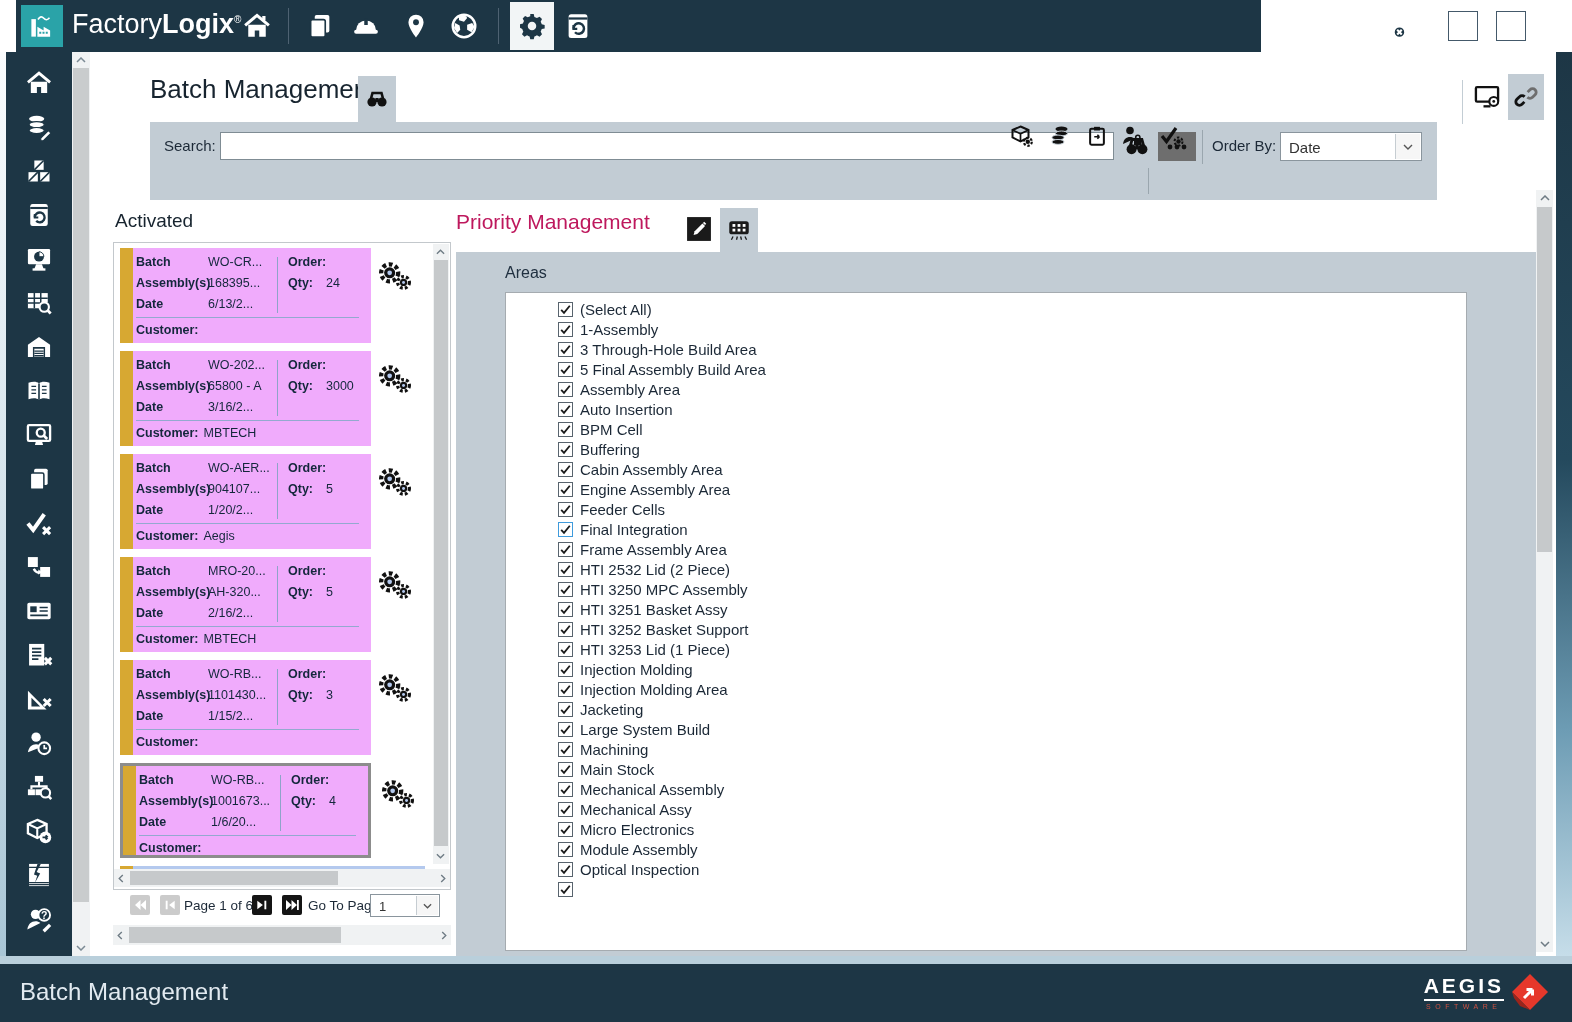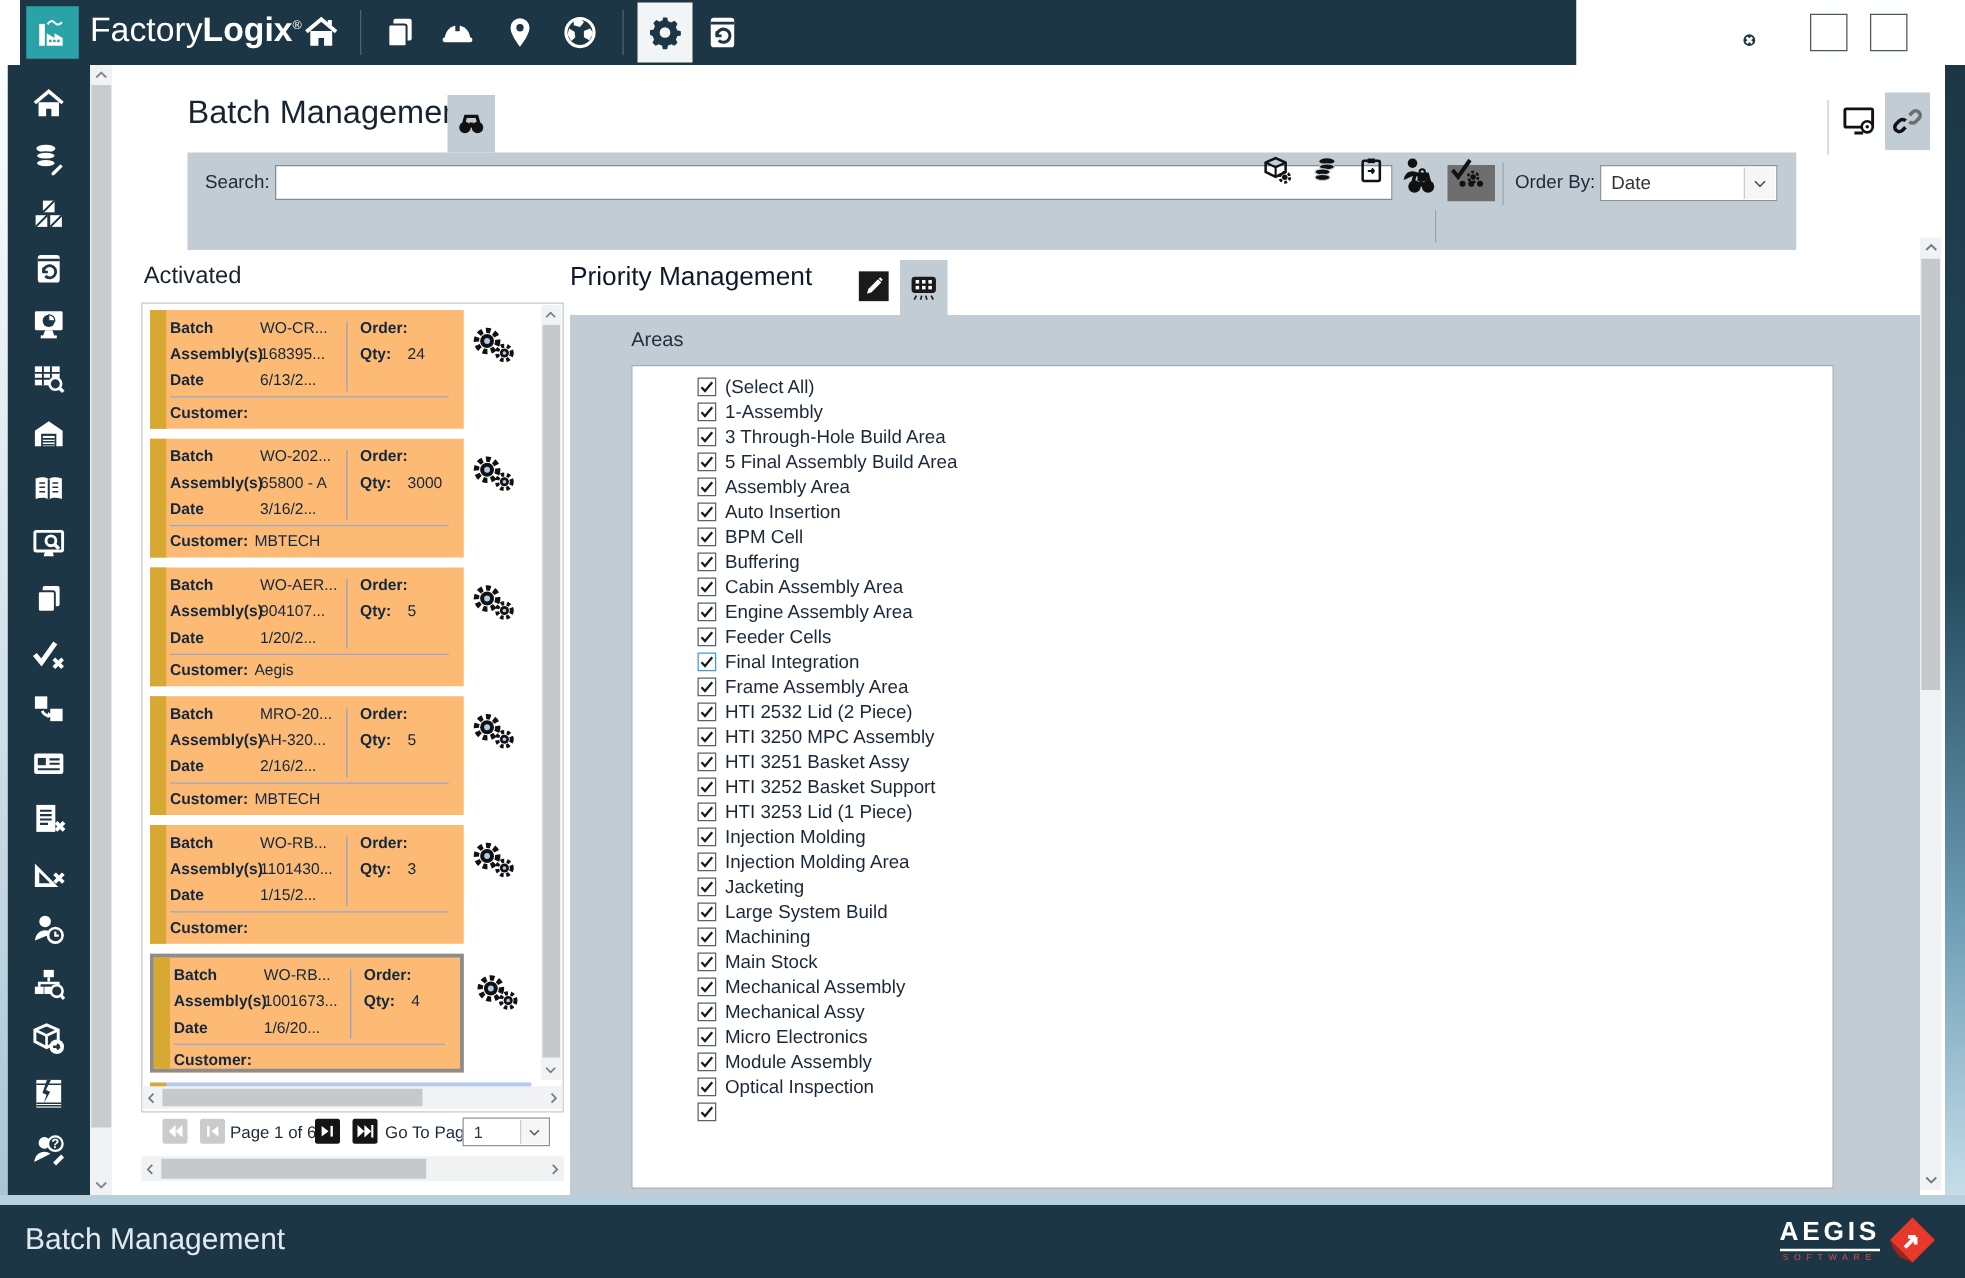--- a/index.html
+++ b/index.html
@@ -52,21 +52,21 @@
   .dd .dd-text{position:absolute;left:8px;top:50%;transform:translateY(-50%);font-size:15px;color:#333;}
   .dd .dd-chev{position:absolute;right:1px;top:1px;bottom:1px;width:24px;background:#f6f6f6;border-left:1px solid #c6cdd2;display:flex;align-items:center;justify-content:center;}
   .sp-icons{position:absolute;top:44px;height:28px;}
   .sp-ic{position:absolute;top:0;width:28px;height:28px;display:flex;align-items:center;justify-content:center;cursor:pointer;}
   .sp-div2{position:absolute;left:998px;top:46px;width:1px;height:26px;background:#9aa6ae;}
 
   
   .act-title{position:absolute;left:115px;top:210px;font-size:19px;font-weight:300;color:#17242f;}
   .act-box{position:absolute;left:113px;top:242px;width:338px;height:648px;background:#fff;border:1px solid #c3c8cc;box-sizing:border-box;overflow:hidden;}
   .card-list{position:absolute;left:6px;top:5px;width:306px;}
-  .card{position:relative;width:251px;height:95px;margin-bottom:8px;background:#fdba74;cursor:pointer;box-sizing:border-box;}
+  .card{position:relative;width:251px;height:95px;margin-bottom:8px;background:#f0abfc;cursor:pointer;box-sizing:border-box;}
   .card.selected{border:3px solid #8c8c8c;}
   .card .stripe{position:absolute;left:0;top:0;width:13px;height:100%;background:#d7a832;}
   .card .lab{position:absolute;font-size:12.5px;font-weight:bold;color:#14273c;white-space:nowrap;}
   .card .val{position:absolute;font-size:12.5px;color:#14273c;white-space:nowrap;}
   .card .r1{top:7px;} .card .r2{top:28px;} .card .r3{top:49px;}
   .card .c1{left:16px;} .card .c2{left:88px;}
   .card .c3{left:168px;} .card .c4{left:206px;}
   .card .vdiv{position:absolute;left:157px;top:9px;width:1px;height:56px;background:#8fa3c9;}
   .card .gears{position:absolute;left:256px;top:12px;}
   .card .hdiv{position:absolute;left:16px;right:12px;top:69px;height:1px;background:#93a9cf;}
@@ -86,21 +86,21 @@
   
   .pg-btn{position:absolute;top:895px;width:20px;height:20px;border-radius:2px;display:flex;align-items:center;justify-content:center;cursor:pointer;}
   .pg-btn.disabled{background:#cbcbcb;cursor:default;}
   .pg-btn.active{background:#141414;}
   .pg-text{position:absolute;top:898px;font-size:13.5px;color:#1c2937;white-space:nowrap;}
   .dd-goto{left:370px;top:894px;width:70px;height:23px;position:absolute;background:#fff;border:1px solid #8a959d;box-sizing:border-box;cursor:pointer;}
   .dd-goto .dd-text{font-size:13px;}
   .dd-goto .dd-chev{width:21px;}
 
   
-  .pm-title{position:absolute;left:456px;top:210px;font-size:21px;font-weight:300;color:#0f172a;}
+  .pm-title{position:absolute;left:456px;top:210px;font-size:21px;font-weight:300;color:#be185d;}
   .pm-edit{position:absolute;left:686px;top:216px;width:26px;height:26px;cursor:pointer;}
   .pm-tab{position:absolute;left:720px;top:208px;width:38px;height:44px;background:#c2ccd4;display:flex;align-items:center;justify-content:center;cursor:pointer;}
   .pm-panel{position:absolute;left:456px;top:252px;width:1080px;height:704px;background:#c2ccd4;}
   .areas-label{position:absolute;left:505px;top:264px;font-size:16px;color:#203040;}
   .areas-box{position:absolute;left:505px;top:292px;width:962px;height:659px;background:#fff;border:1px solid #a5abb0;box-sizing:border-box;overflow:hidden;}
   .areas-list{position:absolute;left:8px;top:6px;right:8px;}
   .area-row{display:flex;align-items:center;gap:7px;height:20px;cursor:default;margin-left:44px;}
   .cb{width:13px;height:13px;border:1px solid #58636d;background:#fff;position:relative;flex:0 0 auto;cursor:pointer;box-sizing:content-box;}
   .cb.focused{border-color:#3f9bdc;}
   .cb svg{position:absolute;left:0;top:0;}

